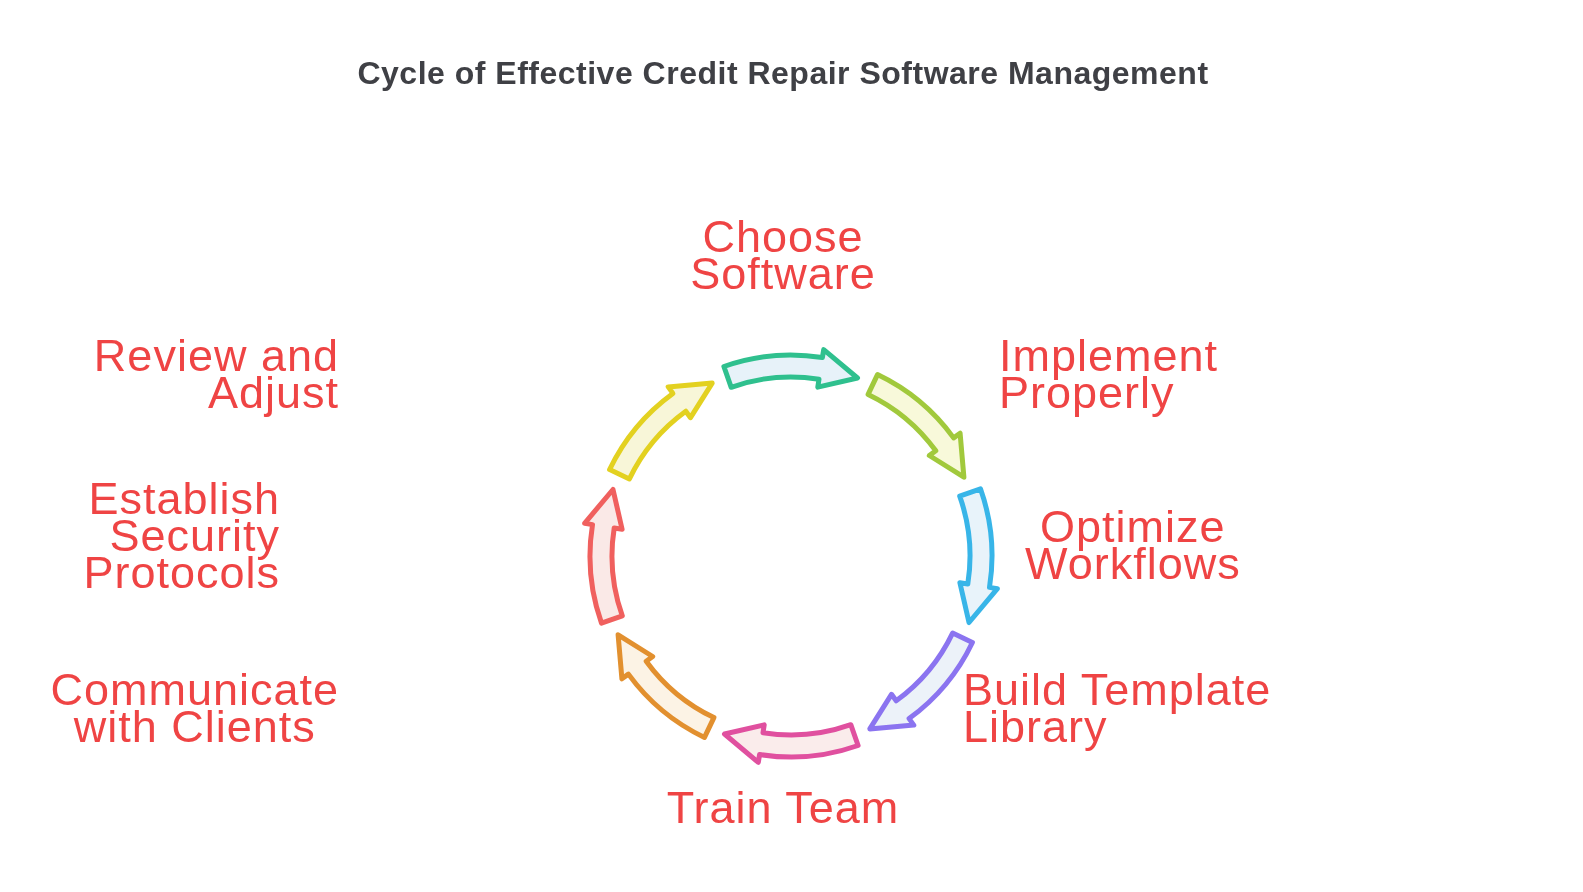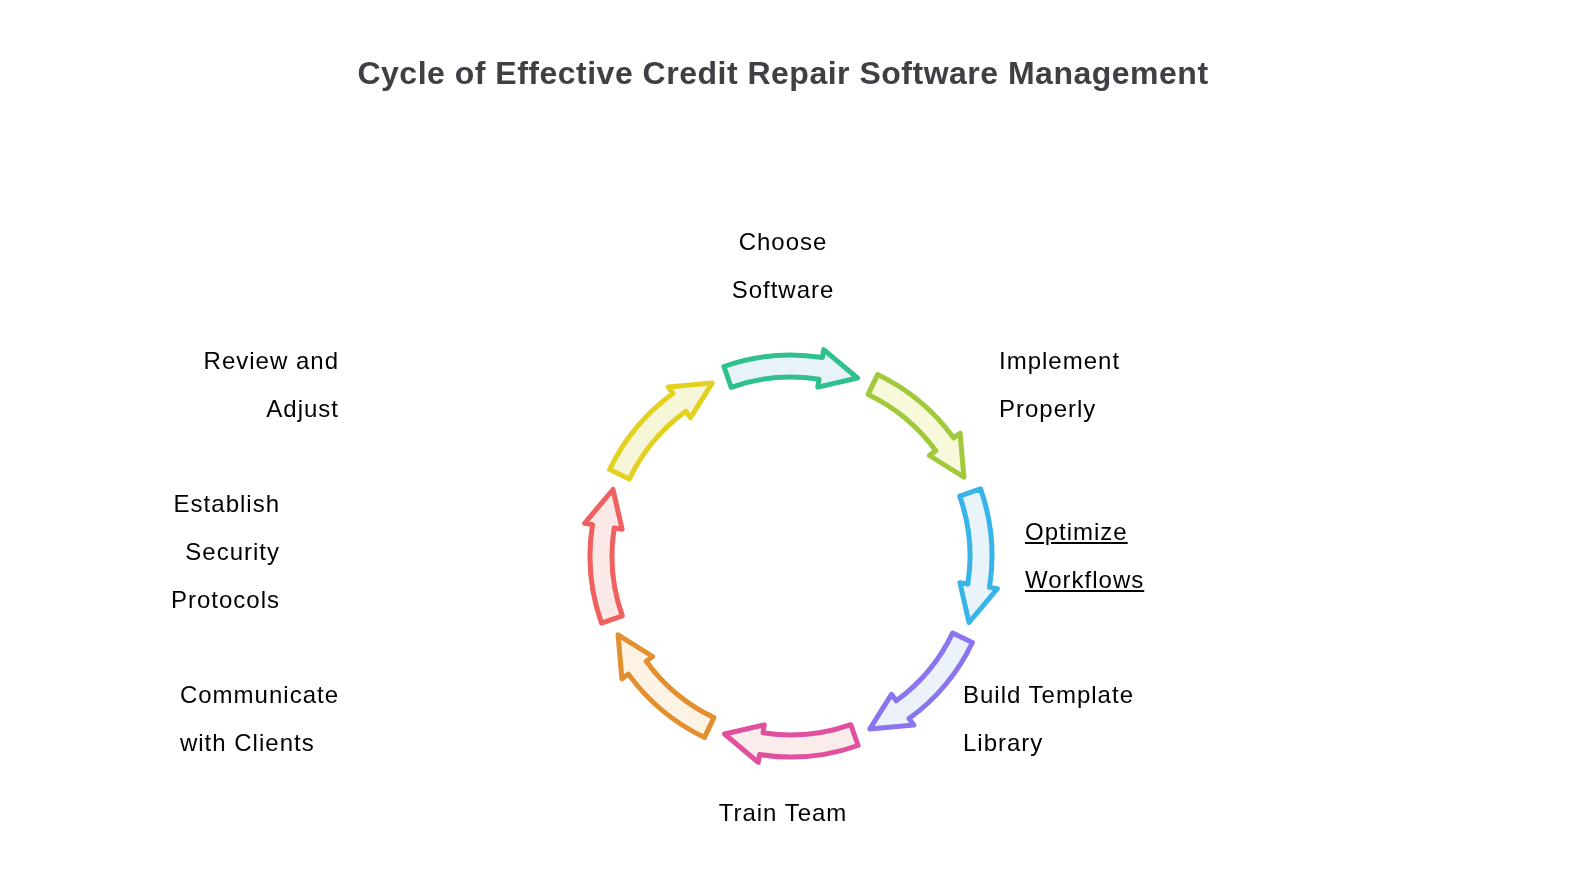--- a/index.html
+++ b/index.html
@@ -30,33 +30,33 @@
   }
   .arrows-svg {
     position: absolute;
     left: 0;
     top: 0;
     width: 1583px;
     height: 892px;
   }
   .step-label {
     position: absolute;
-    font-size: 24px;
+    font-size: 45px;
     font-weight: 400;
-    line-height: 48px;
+    line-height: 37px;
     letter-spacing: 1px;
-    color: #000000;
+    color: #ef4444;
     white-space: pre-line;
   }
   .pos-0 { left: 783px;  top: 218px; transform: translateX(-50%); text-align: center; }
   .pos-1 { left: 963px;  top: 337px; text-align: left; margin-left: 36px; }
-  .pos-2 { left: 1025px; top: 508px; text-align: left; text-decoration: underline; }
+  .pos-2 { left: 1025px; top: 508px; text-align: center; }
   .pos-3 { left: 963px;  top: 671px; text-align: left; }
   .pos-4 { left: 783px;  top: 789px; transform: translateX(-50%); text-align: center; }
-  .pos-5 { right: 983px; top: 671px; text-align: left; }
+  .pos-5 { right: 983px; top: 671px; text-align: center; }
   .pos-6 { right: 1042px; top: 480px; text-align: right; }
   .pos-7 { right: 983px; top: 337px; text-align: right; }
 </style>
 </head>
 <body>
 
 <div class="canvas">
 
   <h1 class="title">Cycle of Effective Credit Repair Software Management</h1>
 

